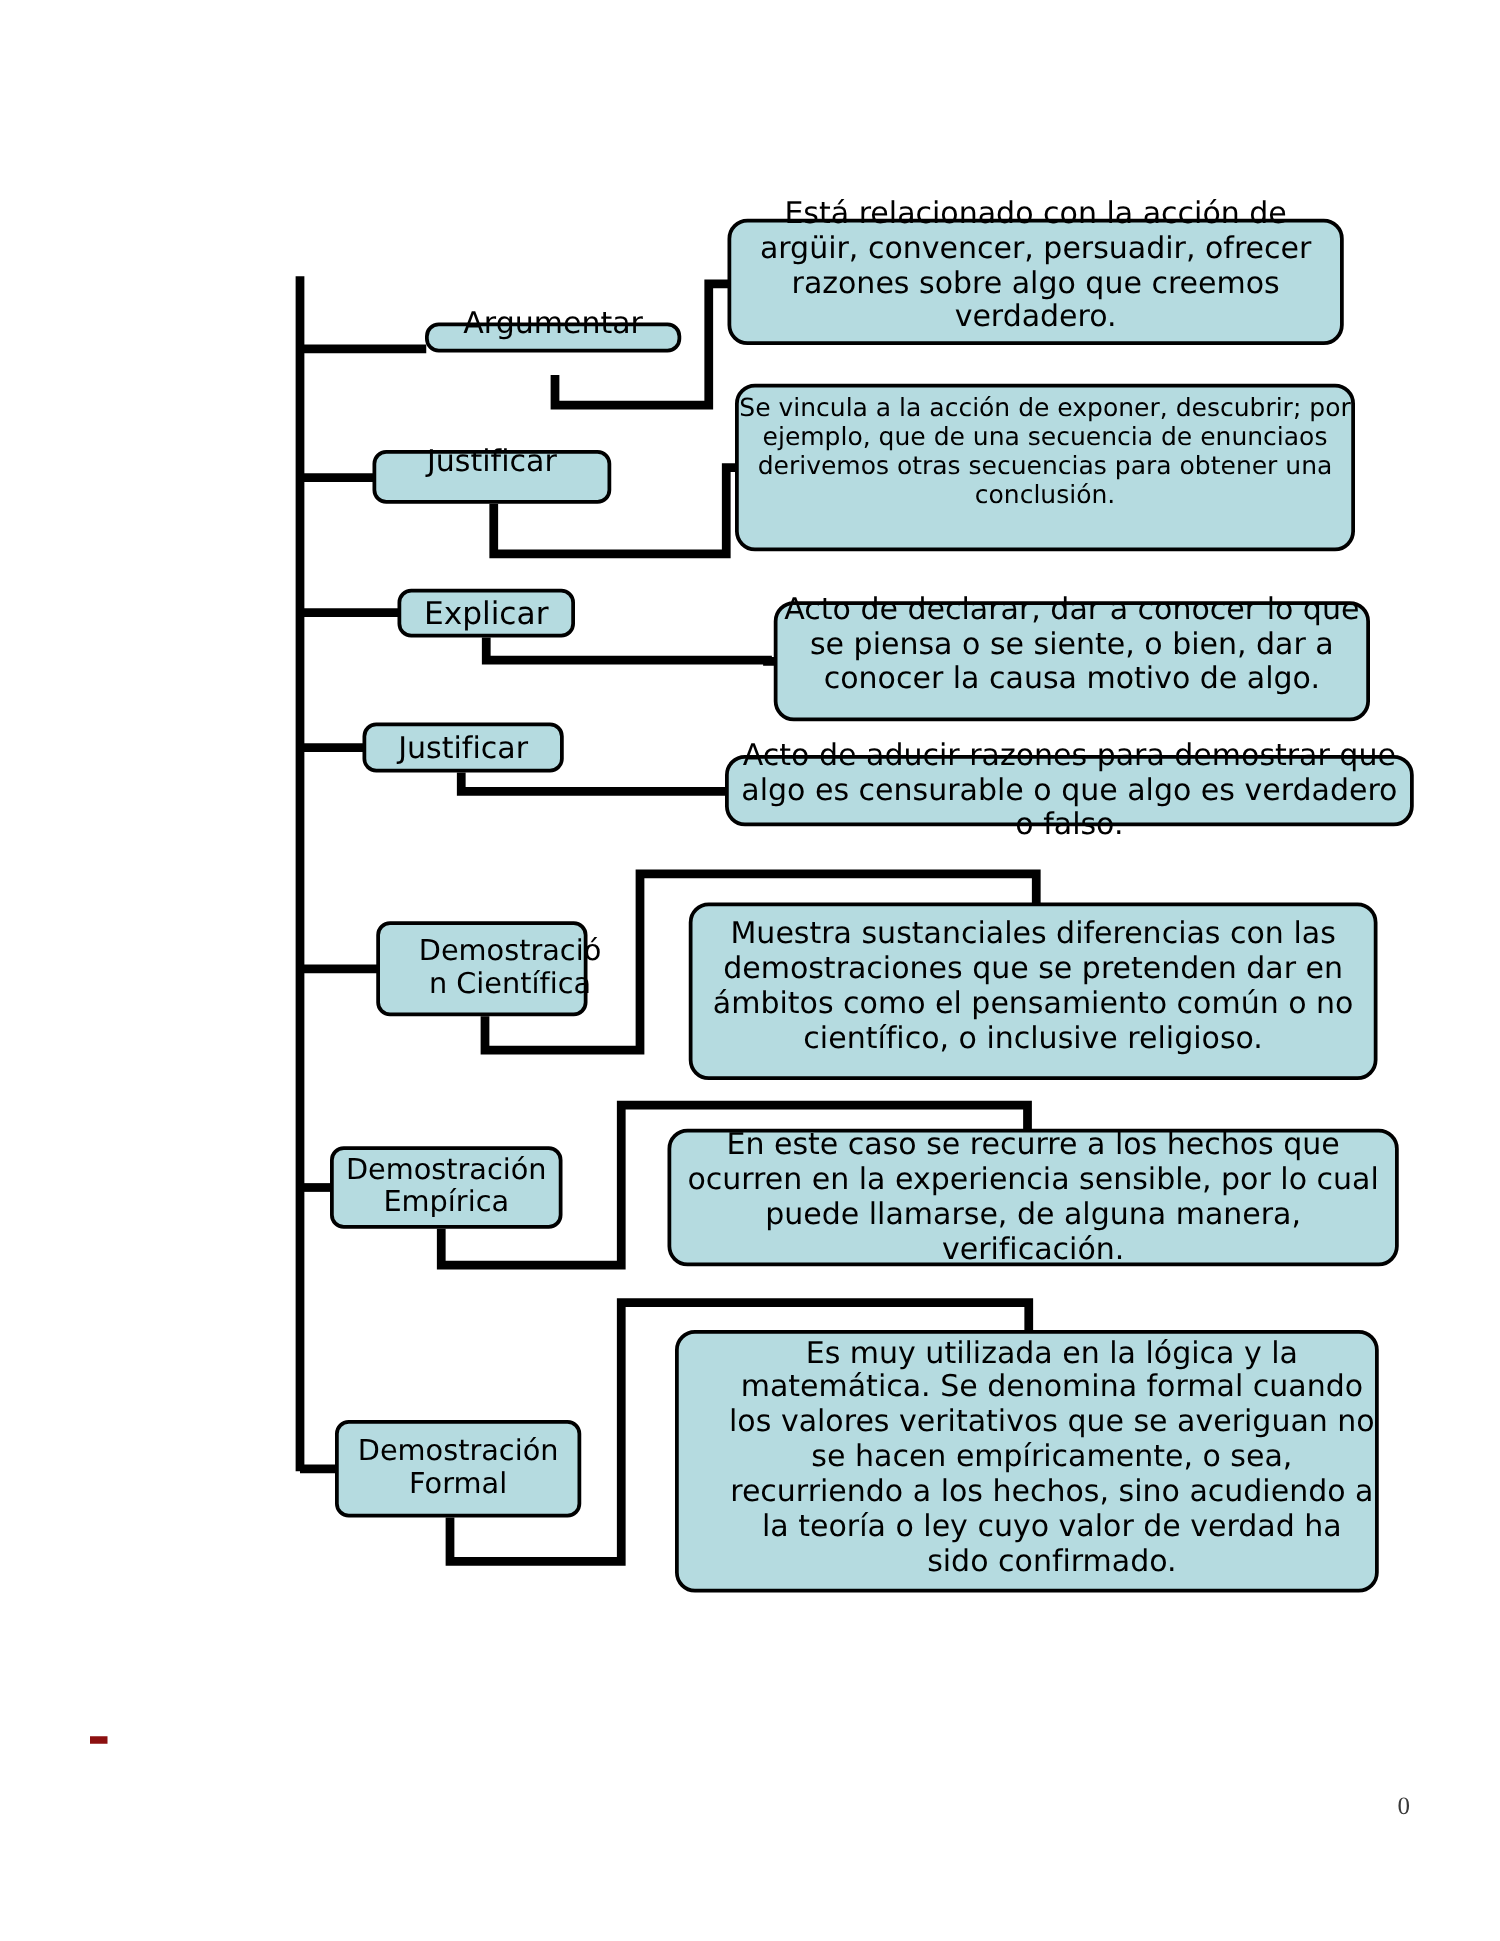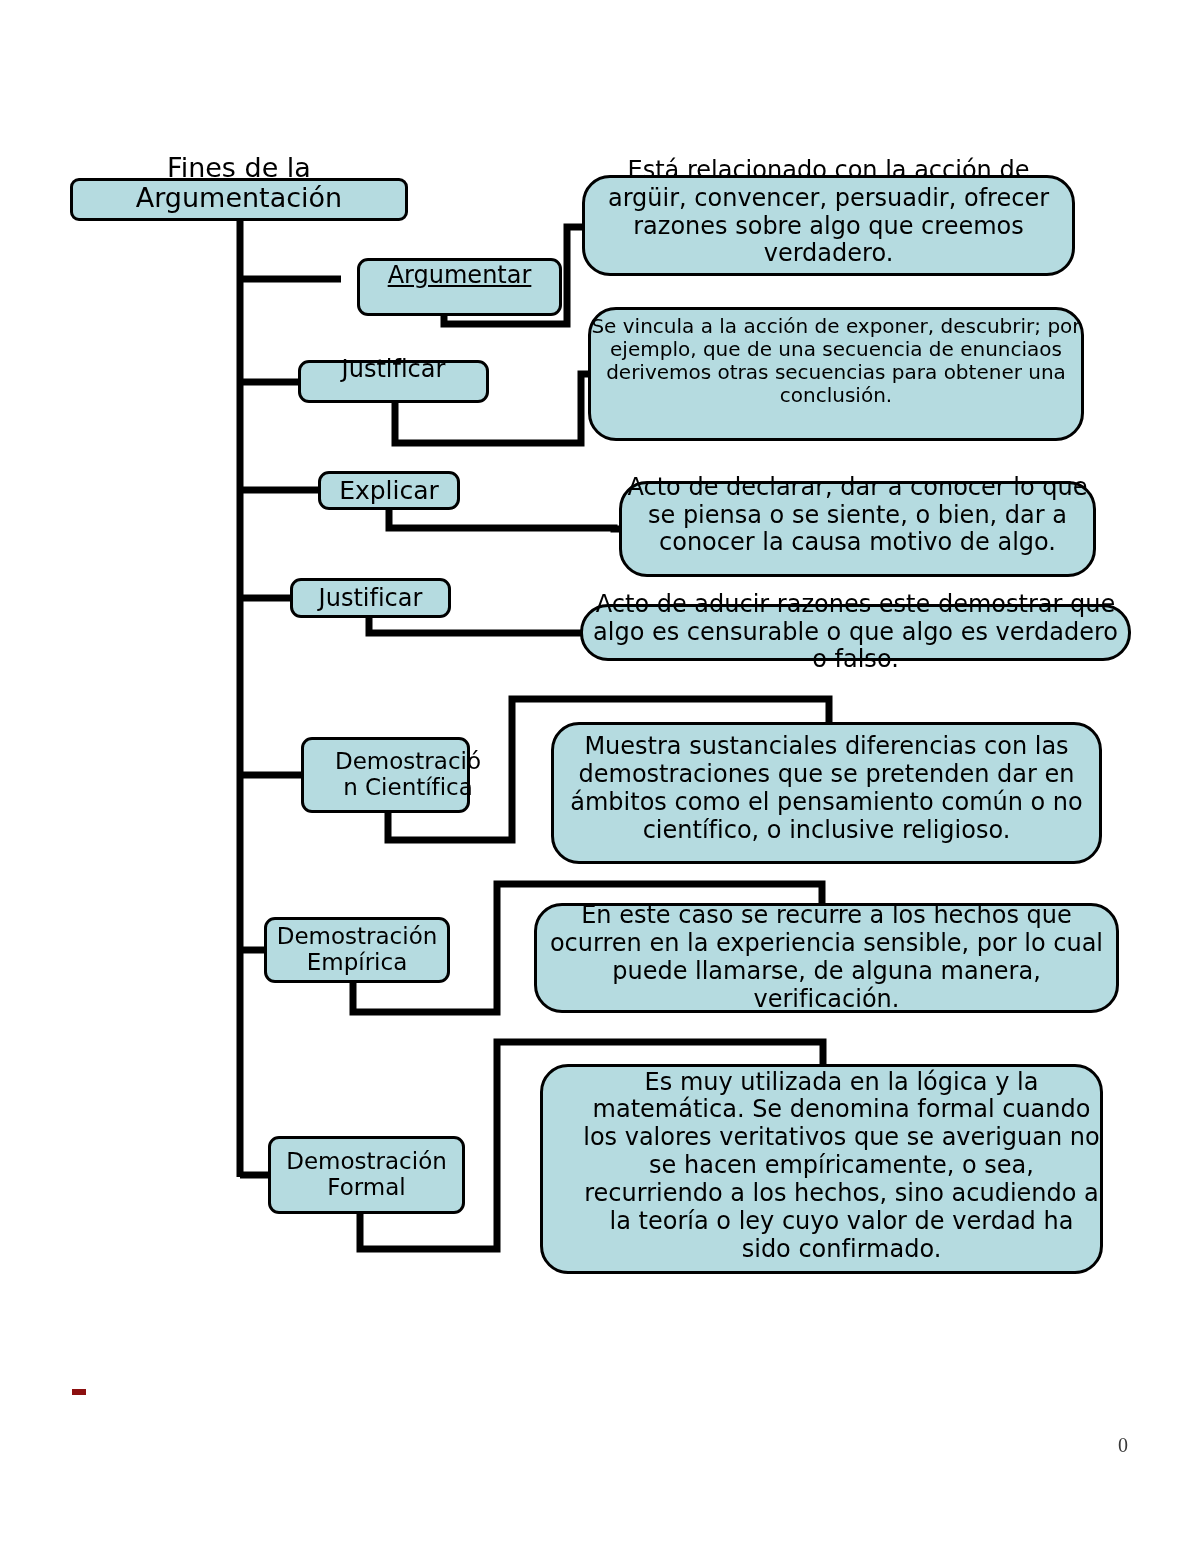--- a/index.html
+++ b/index.html
@@ -62,25 +62,24 @@
     height: 43px;
     border-radius: 9px;
   }
   #node-root .node-text {
     font-size: 27px;
     margin-top: -33px;   
   }
 
   
   #node-argumentar {
-    left: 357px;
+    left: 340px;
     top: 258px;
     width: 205px;
-    height: 58px;
-    text-decoration: underline;
+    height: 24px;
   }
   #node-argumentar .node-text { font-size: 24px; margin-top: -23px; }
 
   #node-demostrar {
     left: 298px;
     top: 360px;
     width: 191px;
     height: 43px;
   }
   #node-demostrar .node-text { font-size: 24px; margin-top: -24px; }
@@ -125,21 +124,21 @@
   }
   #node-formal .node-text { font-size: 23px; }
 
   
   .desc {
     position: absolute;
     z-index: 3;
     box-sizing: border-box;
     background: #b5dbe0;
     border: 3px solid #000000;
-    border-radius: 28px;
+    border-radius: 16px;
     display: flex;
     align-items: center;
     justify-content: center;
   }
   .desc .desc-text {
     display: block;
     width: 100%;
     text-align: center;
     line-height: 1.16;
     color: #000000;
@@ -250,24 +249,20 @@
 
       <path d="M 388,813 L 388,840 L 512,840 L 512,699 L 829,699 L 829,723"></path>
 
       <path d="M 353,983 L 353,1012 L 497,1012 L 497,884 L 822,884 L 822,905"></path>
 
       <path d="M 360,1214 L 360,1249 L 497,1249 L 497,1042 L 823,1042 L 823,1066"></path>
 
     </g>
   </svg>
 
-  <div class="node" id="node-root">
-    <span class="node-text">Fines de la
-Argumentación</span>
-  </div>
 
   <div class="node" id="node-argumentar">
     <span class="node-text">Argumentar</span>
   </div>
 
   <div class="node" id="node-demostrar">
     <span class="node-text">Justificar</span>
   </div>
 
   <div class="node" id="node-explicar">
@@ -299,21 +294,21 @@
 
   <div class="desc" id="desc-demostrar">
     <span class="desc-text">Se vincula a la acción de exponer, descubrir; por ejemplo, que de una secuencia de enunciaos derivemos otras secuencias para obtener una conclusión.</span>
   </div>
 
   <div class="desc" id="desc-explicar">
     <span class="desc-text">Acto de declarar, dar a conocer lo que se piensa o se siente, o bien, dar a conocer la causa motivo de algo.</span>
   </div>
 
   <div class="desc" id="desc-justificar">
-    <span class="desc-text">Acto de aducir razones este demostrar que algo es censurable o que algo es verdadero o falso.</span>
+    <span class="desc-text">Acto de aducir razones para demostrar que algo es censurable o que algo es verdadero o falso.</span>
   </div>
 
   <div class="desc" id="desc-cientifica">
     <span class="desc-text">Muestra sustanciales diferencias con las demostraciones que se pretenden dar en ámbitos como el pensamiento común o no científico, o inclusive religioso.</span>
   </div>
 
   <div class="desc" id="desc-empirica">
     <span class="desc-text">En este caso se recurre a los hechos que ocurren en la experiencia sensible, por lo cual puede llamarse, de alguna manera, verificación.</span>
   </div>
 

